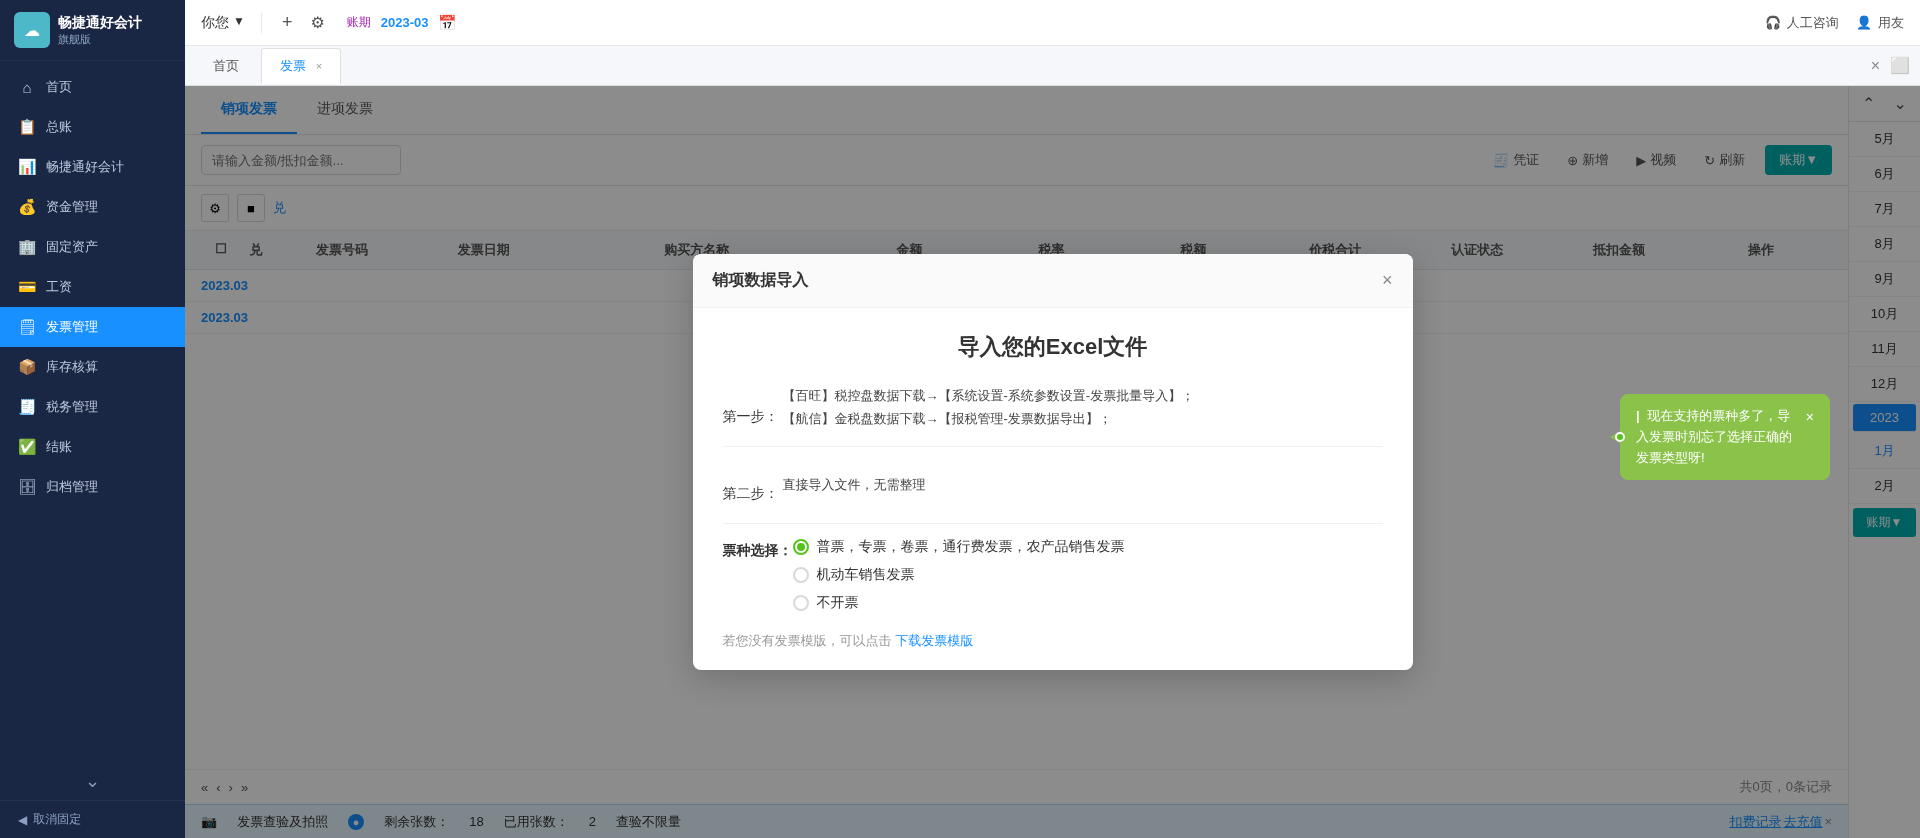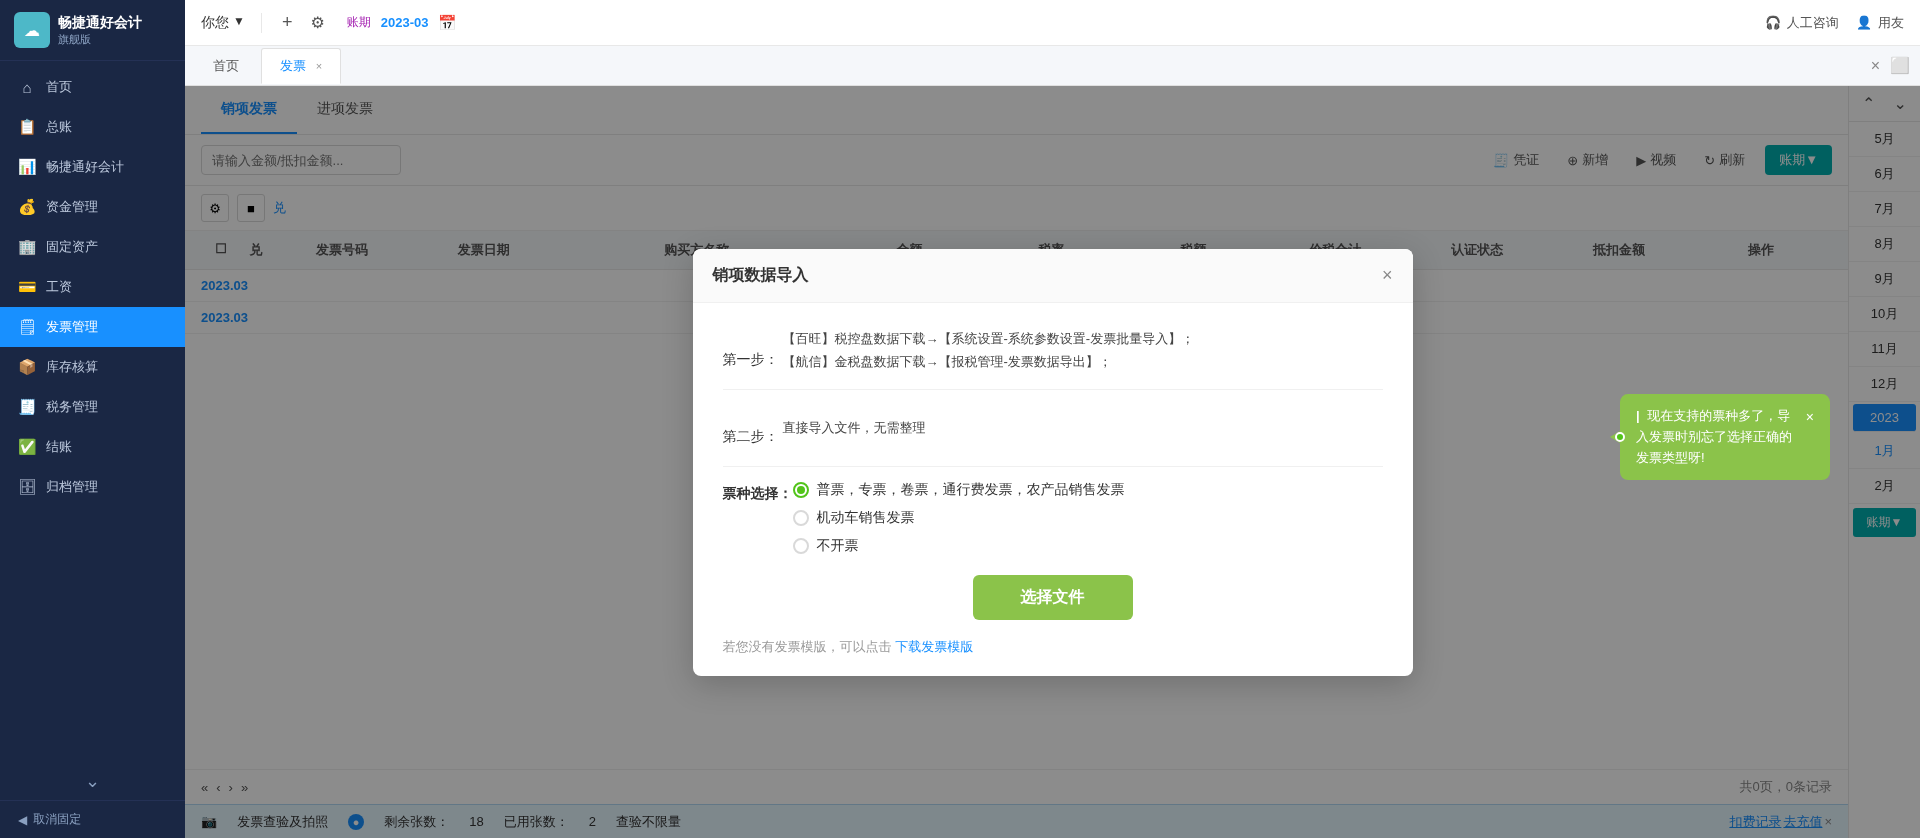--- a/index.html
+++ b/index.html
@@ -337,20 +337,21 @@
         <div class="period-btn">账期▼</div>
       </div>
 
       <div class="overlay">
         <div class="modal">
           <div class="modal-header">
             <span class="modal-title">销项数据导入</span>
             <span class="modal-close">×</span>
           </div>
           <div class="modal-body">
+            <div class="modal-main-title">导入您的Excel文件</div>
 
             <div class="step-row">
               <div style="display:flex; align-items:flex-start; gap:0;">
                 <span class="step-label" style="min-width:60px;">第一步：</span>
                 <div class="step-content" style="padding-left:0;">
                   <div>【百旺】税控盘数据下载→【系统设置-系统参数设置-发票批量导入】；</div>
                   <div>【航信】金税盘数据下载→【报税管理-发票数据导出】；</div>
                 </div>
               </div>
             </div>
@@ -379,21 +380,20 @@
                     <span>机动车销售发票</span>
                   </label>
                   <label class="radio-row">
                     <span class="radio-circle"></span>
                     <span>不开票</span>
                   </label>
                 </div>
               </div>
             </div>
 
-            <button class="select-file-btn">选择文件</button>
 
             <div class="modal-footer-text">
               <span>若您没有发票模版，可以点击</span>
               <span class="modal-footer-link">下载发票模版</span>
             </div>
           </div>
         </div>
 
         <div class="tooltip-bubble" style="position:fixed; right:90px; top:420px;">
           <span class="tooltip-close">×</span>

